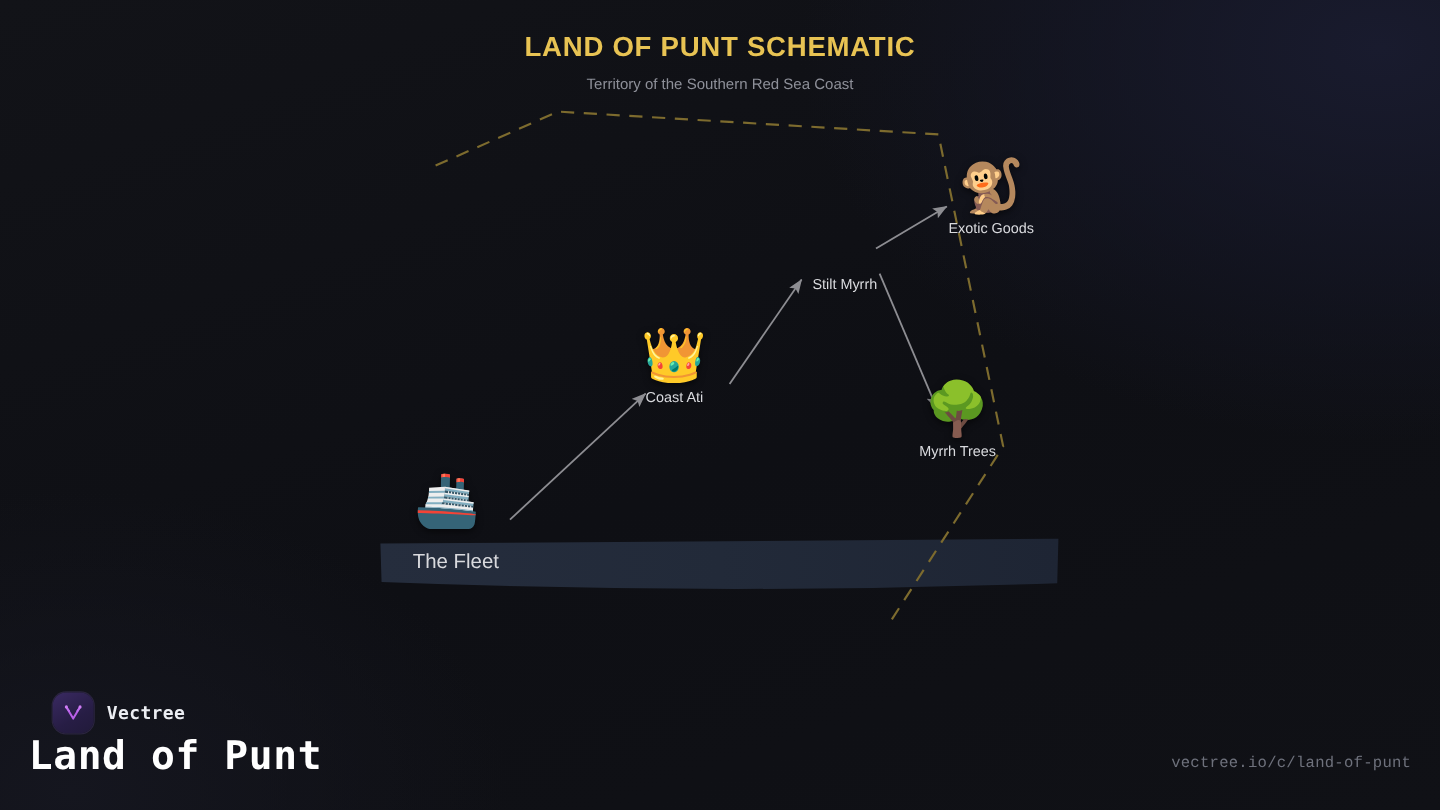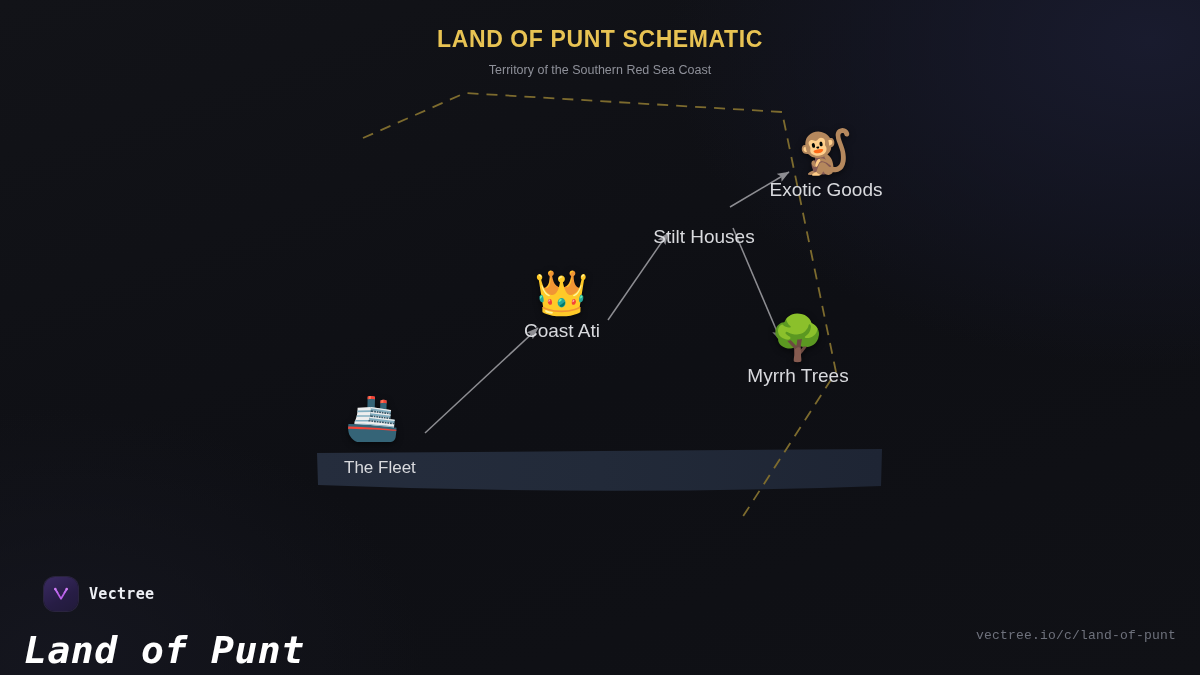--- a/index.html
+++ b/index.html
@@ -68,21 +68,21 @@
   }
   .node-icon {
     font-size: 44px;
     line-height: 50px;
     display: block;
     filter: drop-shadow(0 2px 3px rgba(0,0,0,0.55));
   }
   .node-label {
     display: block;
     margin-top: 2px;
-    font-size: 19px;
+    font-size: 12px;
     color: #d9dade;
     white-space: nowrap;
   }
 
   
   #footer {
     position: absolute;
     left: 0;
     bottom: 0;
     width: 1200px;
@@ -110,27 +110,26 @@
   #brand-name {
     font-family: "DejaVu Sans Mono", monospace;
     font-size: 15px;
     font-weight: bold;
     color: #eceef3;
     letter-spacing: 0.3px;
   }
   #footer-title {
     position: absolute;
     left: 24px;
-    top: 68px;
+    top: 50px;
     font-family: "DejaVu Sans Mono", monospace;
-    font-size: 38px;
+    font-size: 33px;
     font-weight: bold;
     color: #ffffff;
     letter-spacing: 0.5px;
-    font-style: italic;
   }
   #footer-url {
     position: absolute;
     right: 24px;
     bottom: 32px;
     font-family: Liberation Mono, monospace;
     font-size: 13px;
     color: #6e717c;
     letter-spacing: 0.2px;
   }
@@ -174,21 +173,21 @@
     <span class="node-icon">🚢</span>
   </div>
 
   <div class="node" style="left:562px;top:305px;">
     <span class="node-icon">👑</span>
     <span class="node-label">Coast Ati</span>
   </div>
 
   <div class="node" style="left:704px;top:211px;">
     <span class="node-icon">🛛</span>
-    <span class="node-label">Stilt Houses</span>
+    <span class="node-label">Stilt Myrrh</span>
   </div>
 
   <div class="node" style="left:826px;top:164px;">
     <span class="node-icon">🐒</span>
     <span class="node-label">Exotic Goods</span>
   </div>
 
   <div class="node" style="left:798px;top:350px;">
     <span class="node-icon">🌳</span>
     <span class="node-label">Myrrh Trees</span>

